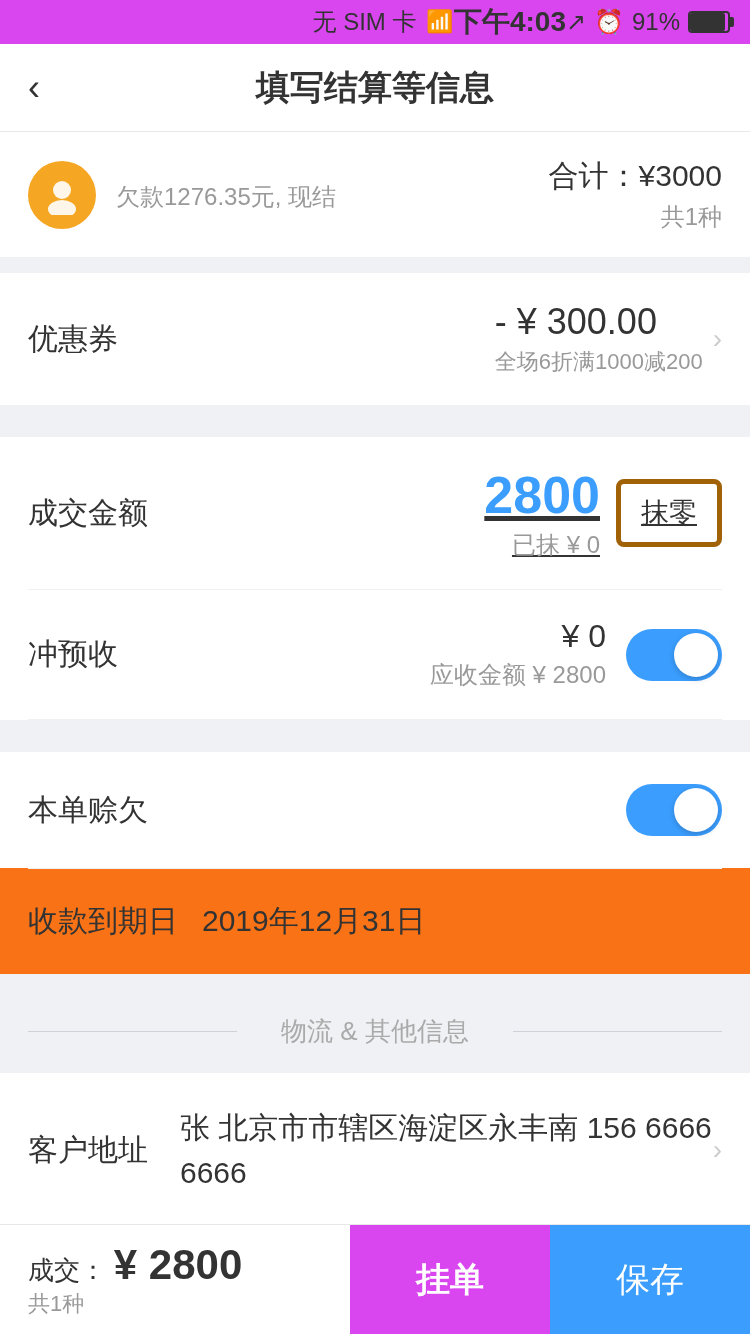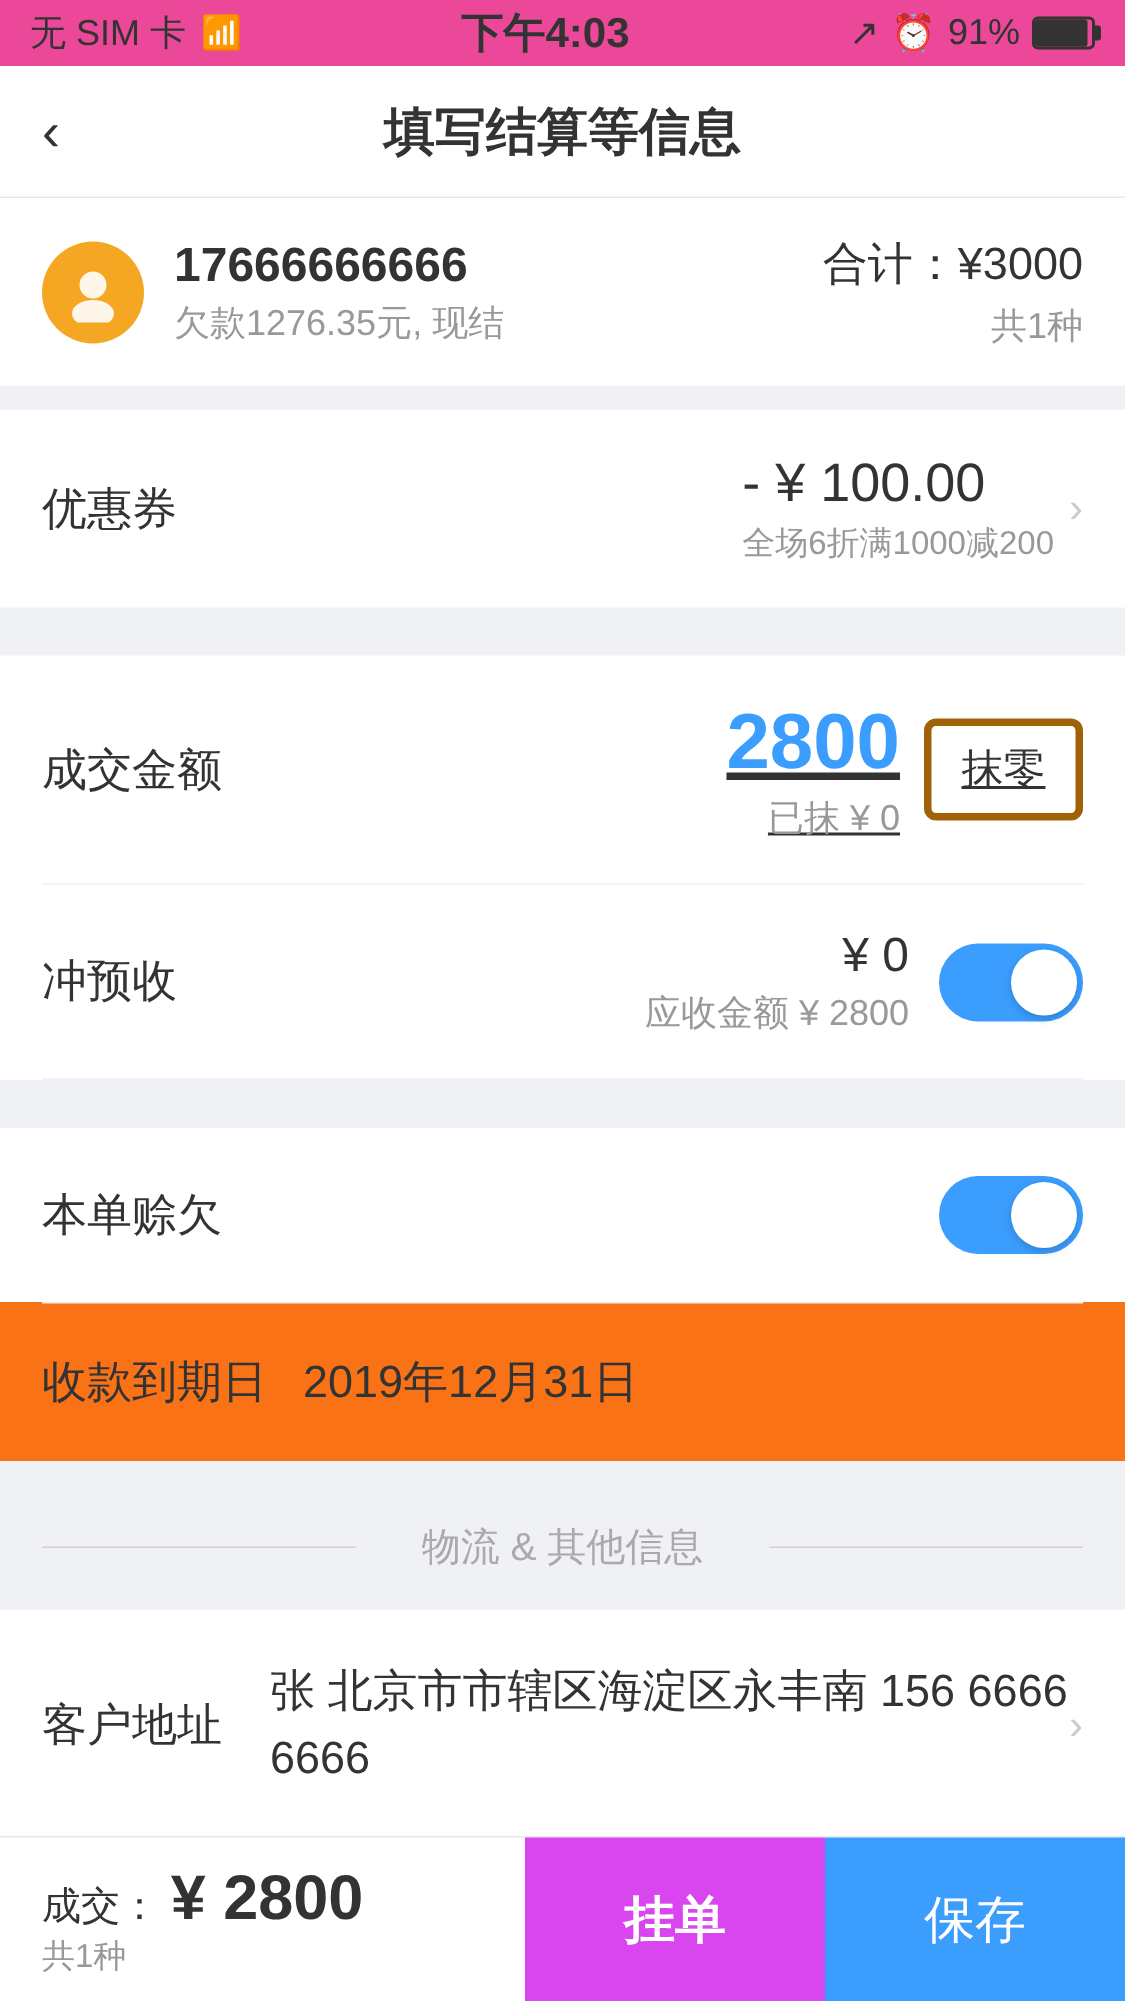--- a/index.html
+++ b/index.html
@@ -11,24 +11,24 @@
       background: #f0f1f5;
       font-size: 28px;
       color: #333;
       position: relative;
     }
 
     
     .status-bar {
       width: 100%;
       height: 44px;
-      background: #ec4899;
-      display: flex;
-      align-items: center;
-      justify-content: space-between;
+      background: #d946ef;
+      display: flex;
+      align-items: center;
+      justify-content: flex-end;
       padding: 0 20px;
       font-size: 24px;
       font-weight: 500;
     }
     .status-left { display: flex; align-items: center; gap: 10px; }
     .status-center { font-size: 28px; font-weight: 600; }
     .status-right { display: flex; align-items: center; gap: 8px; font-size: 24px; }
     .battery {
       width: 42px; height: 22px; border: 2px solid #333; border-radius: 4px;
       position: relative; display: inline-flex; align-items: center;
@@ -428,35 +428,34 @@
 
   <div class="customer-card">
     <div class="customer-left">
       <div class="avatar">
         <svg width="40" height="40" viewBox="0 0 40 40" fill="none">
           <circle cx="20" cy="15" r="9" fill="white" opacity="0.9"></circle>
           <ellipse cx="20" cy="34" rx="14" ry="9" fill="white" opacity="0.9"></ellipse>
         </svg>
       </div>
       <div class="customer-info">
-        <div class="customer-phone">17666666666</div>
         <div class="customer-desc">欠款1276.35元, 现结</div>
       </div>
     </div>
     <div class="customer-right">
       <div class="customer-total">合计：¥3000</div>
       <div class="customer-count">共1种</div>
     </div>
   </div>
 
   <div class="coupon-row">
     <div class="coupon-label">优惠券</div>
     <div class="coupon-right">
       <div>
-        <div class="coupon-amount">- ¥ 100.00</div>
+        <div class="coupon-amount">- ¥ 300.00</div>
         <div class="coupon-desc">全场6折满1000减200</div>
       </div>
       <span class="chevron-icon">›</span>
     </div>
   </div>
 
   <div class="section-sep"></div>
 
   <div class="amount-section">
     <div class="amount-row">

